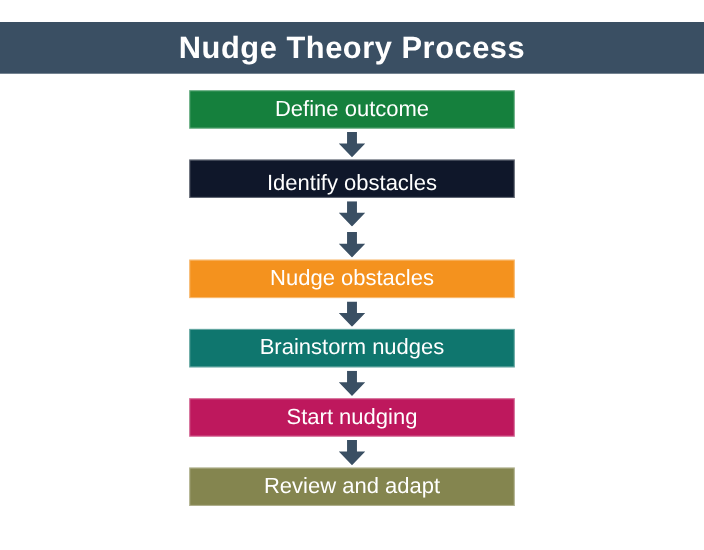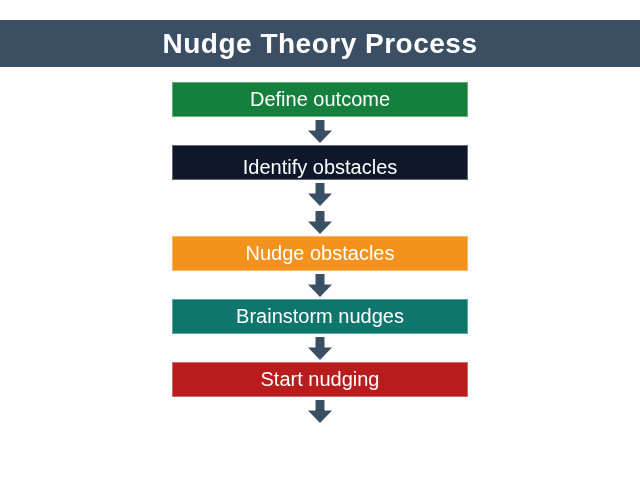--- a/index.html
+++ b/index.html
@@ -101,22 +101,25 @@
         </svg>
       </div>
       <div class="step" style="background: #0f766e;">
         <span style="color: rgb(255, 255, 255);">Brainstorm nudges</span>
       </div>
       <div class="arrow-gap">
         <svg width="24" height="23" viewBox="0 0 24 23">
           <path d="M7.5 0 L16.5 0 L16.5 10.5 L24 10.5 L12 23 L0 10.5 L7.5 10.5 Z" fill="#3a4f63"></path>
         </svg>
       </div>
-      <div class="step" style="background: #b91c1c;">
+      <div class="step" style="background: #be185d;">
         <span style="color: rgb(255, 255, 255);">Start nudging</span>
       </div>
       <div class="arrow-gap">
         <svg width="24" height="23" viewBox="0 0 24 23">
           <path d="M7.5 0 L16.5 0 L16.5 10.5 L24 10.5 L12 23 L0 10.5 L7.5 10.5 Z" fill="#3a4f63"></path>
         </svg>
       </div>
+      <div class="step" style="background: rgb(132, 133, 79);">
+        <span style="color: rgb(255, 255, 255);">Review and adapt</span>
+      </div>
     </main>
 </div>
 
 </body></html>

